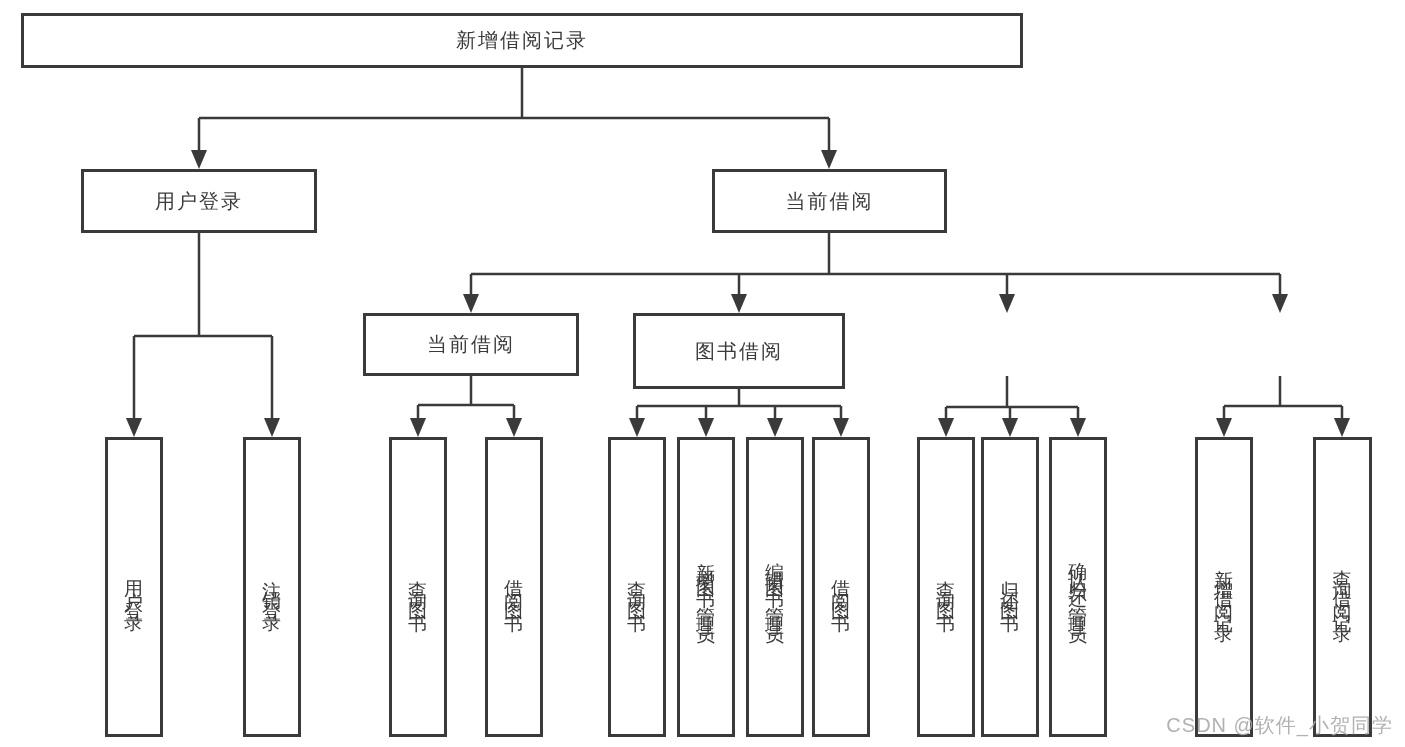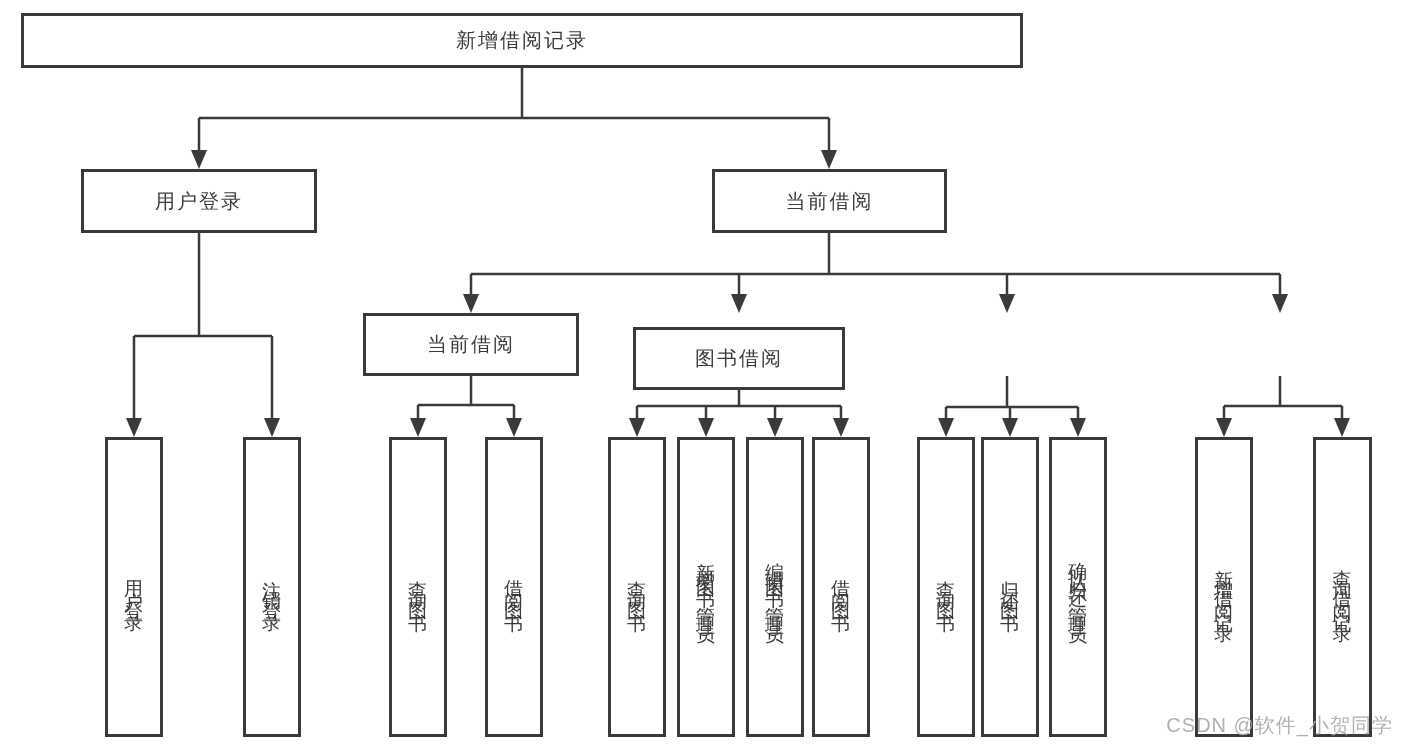--- a/index.html
+++ b/index.html
@@ -110,21 +110,21 @@
   <div class="node hbox" style="left:81px; top:169px; width:236px; height:64px">
     <span>用户登录</span>
   </div>
   <div class="node hbox" style="left:712px; top:169px; width:235px; height:64px">
     <span>当前借阅</span>
   </div>
 
   <div class="node hbox" style="left:363px; top:313px; width:216px; height:63px">
     <span>当前借阅</span>
   </div>
-  <div class="node hbox" style="left:633px; top:327px; width:212px; height:63px">
+  <div class="node hbox" style="left:633px; top:313px; width:212px; height:76px">
     <span>图书借阅</span>
   </div>
 
   <div class="node vbox" style="left:105px; width:58px">
     <span>用户登录</span>
   </div>
   <div class="node vbox" style="left:243px; width:58px">
     <span>注销登录</span>
   </div>
   <div class="node vbox" style="left:389px; width:58px">

